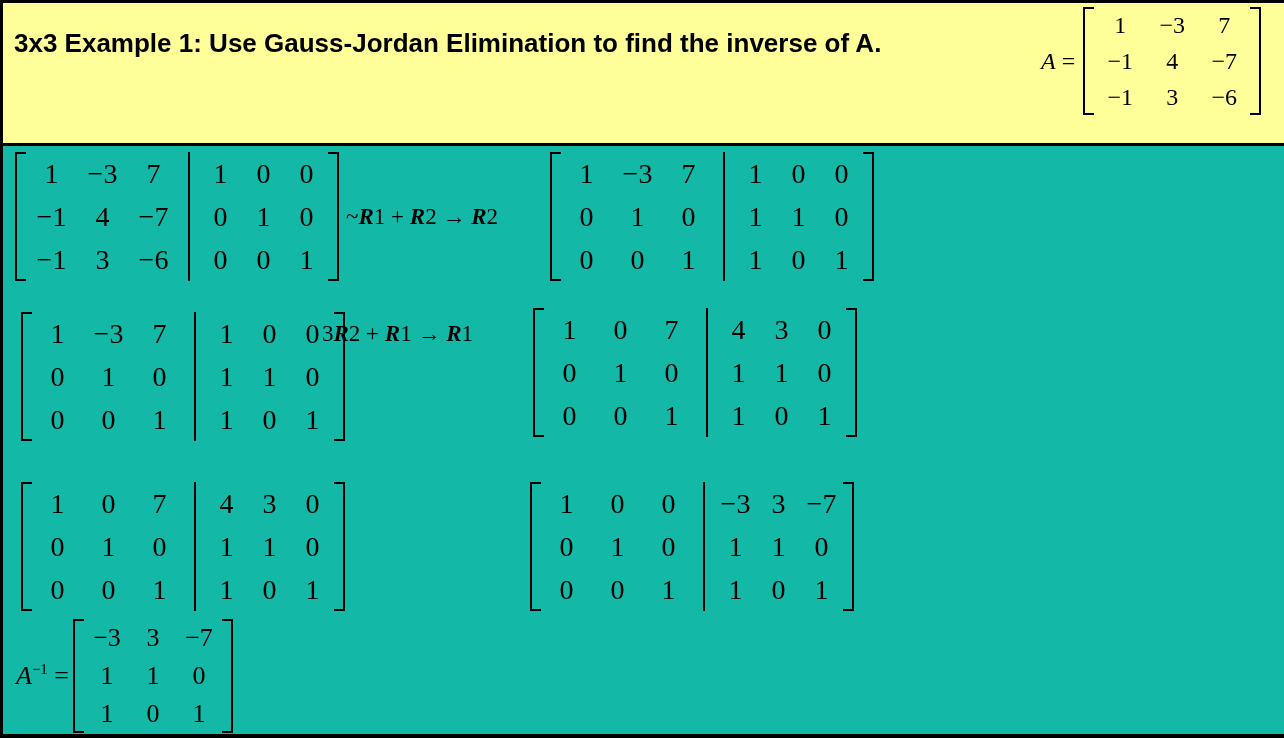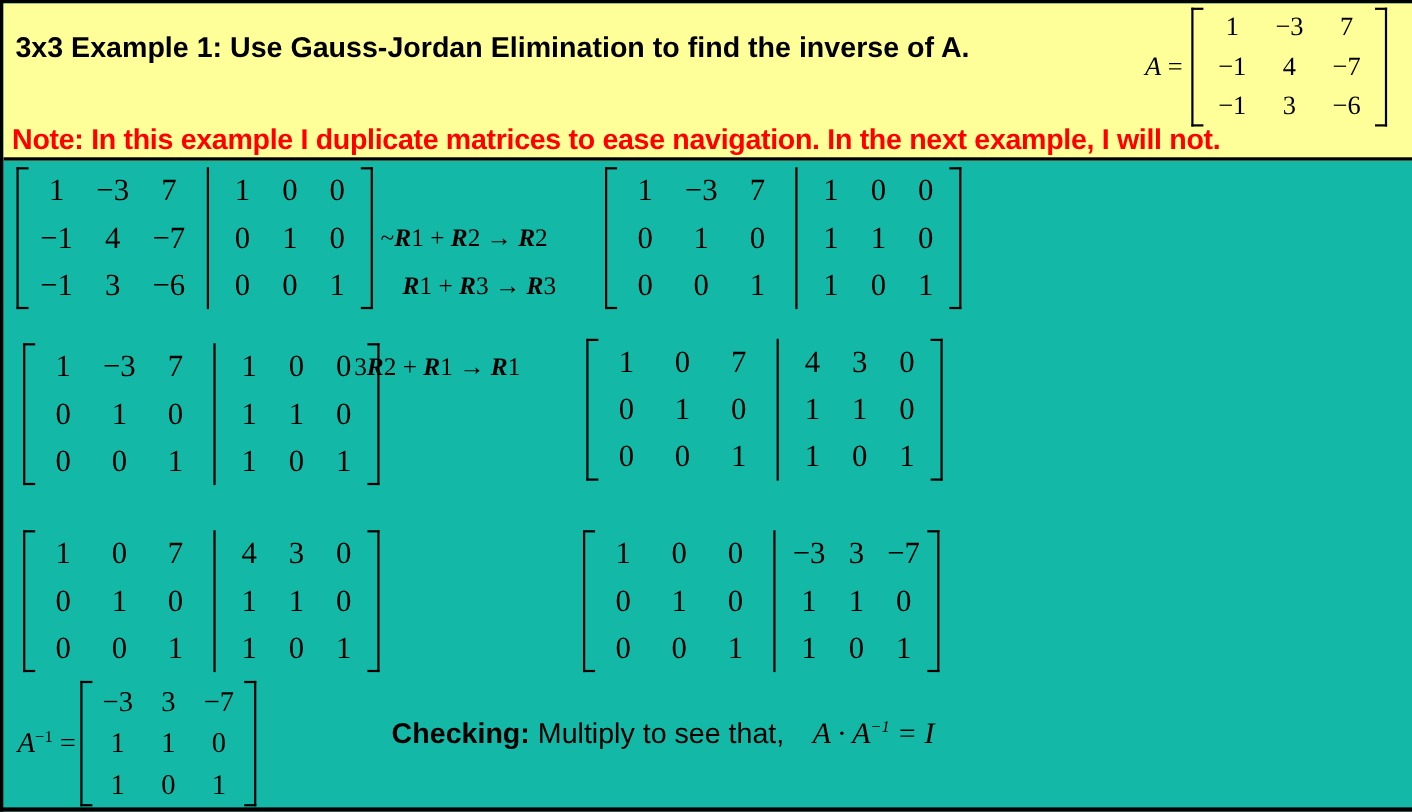--- a/index.html
+++ b/index.html
@@ -90,21 +90,20 @@
             <div class="mcell">4</div>
             <div class="mcell">−7</div>
             <div class="mcell">−1</div>
             <div class="mcell">3</div>
             <div class="mcell">−6</div>
           </div>
           <div class="bk bk-r"></div>
         </div>
     </div>
 
-    <div class="note">Note: In this example I duplicate matrices to ease navigation. In the next example, I will not.</div>
   </div>
 
   <div class="matrix m-aug m-abs" style="left:12px;top:149px;">
       <div class="bk bk-l"></div>
       <div class="mgrid half-l" style="grid-template-columns: repeat(3, auto);">
         <div class="mcell">1</div>
         <div class="mcell">−3</div>
         <div class="mcell">7</div>
         <div class="mcell">−1</div>
         <div class="mcell">4</div>
@@ -122,21 +121,20 @@
         <div class="mcell">1</div>
         <div class="mcell">0</div>
         <div class="mcell">0</div>
         <div class="mcell">0</div>
         <div class="mcell">1</div>
       </div>
       <div class="bk bk-r"></div>
     </div>
   <div class="ops" style="left:343px;top:192px;">
       <div class="op-line">~<span class="rop">R</span>1 + <span class="rop">R</span>2 → <span class="rop">R</span>2</div>
-      <div class="op-line"><span class="rop">R</span>1 + <span class="rop">R</span>3 → <span class="rop">R</span>3</div>
     </div>
   <div class="matrix m-aug m-abs" style="left:547px;top:149px;">
       <div class="bk bk-l"></div>
       <div class="mgrid half-l" style="grid-template-columns: repeat(3, auto);">
         <div class="mcell">1</div>
         <div class="mcell">−3</div>
         <div class="mcell">7</div>
         <div class="mcell">0</div>
         <div class="mcell">1</div>
         <div class="mcell">0</div>
@@ -284,17 +282,14 @@
           <div class="mcell">1</div>
           <div class="mcell">0</div>
           <div class="mcell">1</div>
           <div class="mcell">0</div>
           <div class="mcell">1</div>
         </div>
         <div class="bk bk-r"></div>
       </div>
   </div>
 
-  <div class="checking">
-    <span class="chead">Checking:</span><span> Multiply to see that,</span><span class="formula"><span>A · A</span><sup>−1</sup><span> = I</span></span>
-  </div>
 
 </div>
 
 </body></html>

